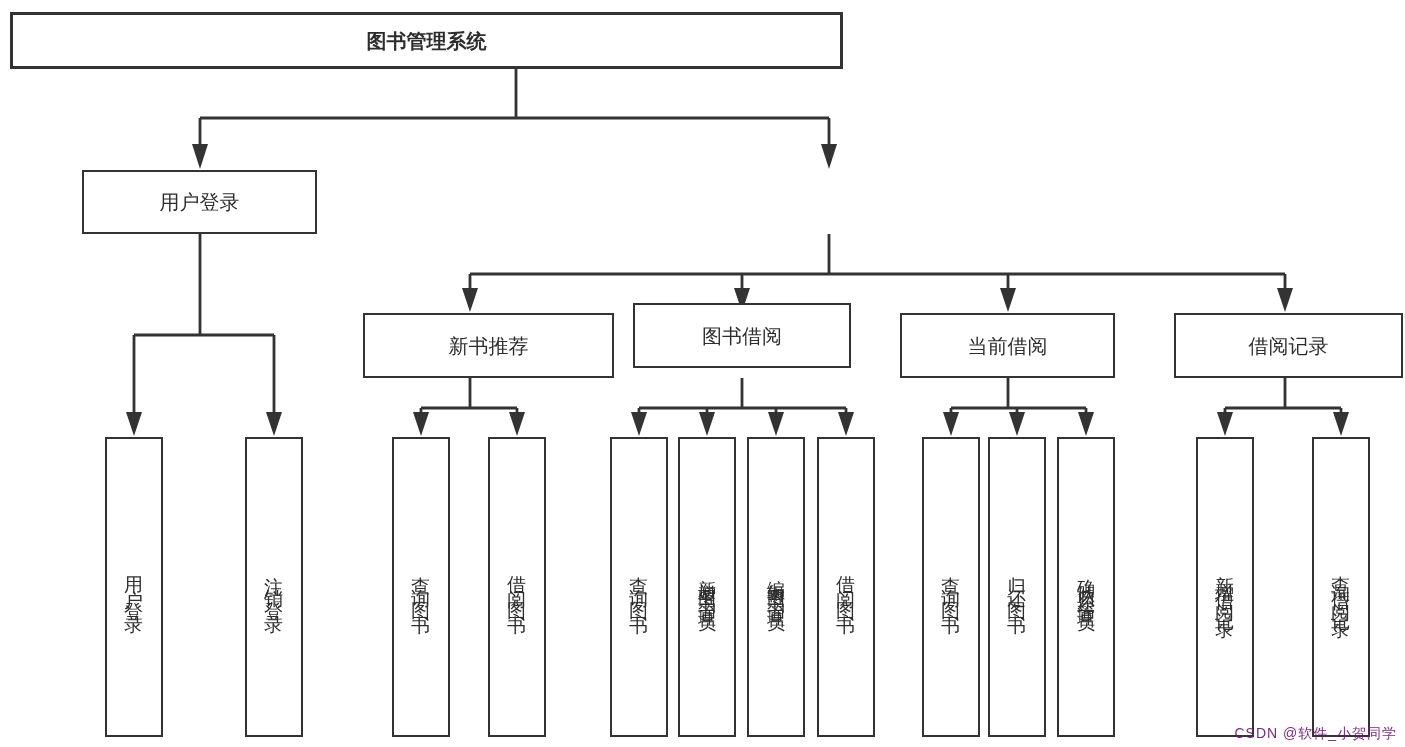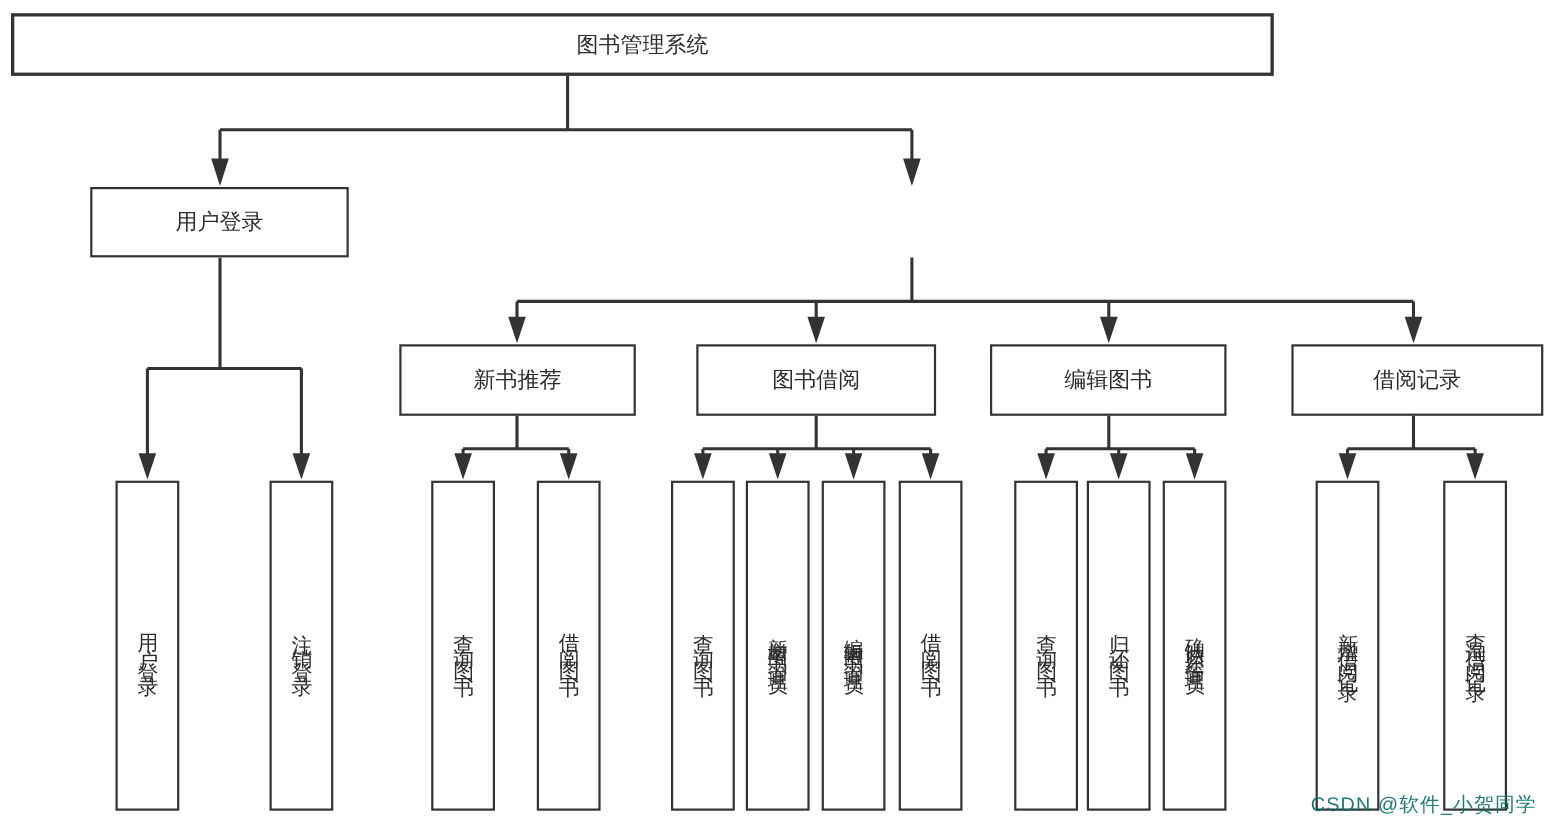--- a/index.html
+++ b/index.html
@@ -17,36 +17,36 @@
   }
   .node.lvl0{border-width:3px;font-size:20px;}
   .v{
     writing-mode:vertical-rl;text-orientation:mixed;
     font-size:19px;width:58px;height:300px;top:437px;
   }
   .sp-wide{letter-spacing:13px;}
   .sp-mid{letter-spacing:9px;}
   .sp-tight{letter-spacing:5px;font-size:18px;}
   
-  .n-root   {left:10px;  top:12px;  width:1148px;height:57px;}
+  .n-root   {left:10px;  top:12px;  width:833px;height:57px;font-weight:bold;}
   .n-login  {left:82px;  top:170px; width:235px; height:64px;}
   .n-mgmt   {left:711px; top:169px; width:237px; height:65px;}
-  .n-rec    {left:363px; top:313px; width:215px; height:65px;}
-  .n-borrow {left:633px; top:313px; width:218px; height:65px;}
+  .n-rec    {left:363px; top:313px; width:251px; height:65px;}
+  .n-borrow {left:633px; top:303px; width:218px; height:65px;}
   .n-current{left:900px; top:313px; width:215px; height:65px;}
   .n-records{left:1174px;top:313px; width:229px; height:65px;}
   
   .l-a1{left:105px;} .l-a2{left:245px;}
   .l-b1{left:392px;} .l-b2{left:488px;}
   .l-c1{left:610px;} .l-c2{left:678px;} .l-c3{left:747px;} .l-c4{left:817px;}
   .l-d1{left:922px;} .l-d2{left:988px;} .l-d3{left:1057px;}
   .l-e1{left:1196px;} .l-e2{left:1312px;}
   .watermark{
     position:absolute;right:8px;bottom:4px;z-index:5;
-    font-size:18px;letter-spacing:1px;color:#0f766e;opacity:0.95;
+    font-size:14px;letter-spacing:1px;color:#701a75;opacity:0.95;
   }
 </style>
 </head>
 <body>
 
 <div class="stage">
 
   <svg class="connectors" viewBox="0 0 1405 747" xmlns="http://www.w3.org/2000/svg">
     <g stroke="#333333" stroke-width="2.8" fill="none">
 
@@ -93,21 +93,21 @@
       <polygon points="1333,412 1349,412 1341,436"></polygon>
     </g>
   </svg>
 
   <div class="node lvl0 n-root">图书管理系统</div>
 
   <div class="node n-login">用户登录</div>
 
   <div class="node n-rec">新书推荐</div>
   <div class="node n-borrow">图书借阅</div>
-  <div class="node n-current">编辑图书</div>
+  <div class="node n-current">当前借阅</div>
   <div class="node n-records">借阅记录</div>
 
   <div class="node v sp-wide l-a1">用户登录</div>
   <div class="node v sp-wide l-a2">注销登录</div>
 
   <div class="node v sp-wide l-b1">查询图书</div>
   <div class="node v sp-wide l-b2">借阅图书</div>
 
   <div class="node v sp-wide l-c1">查询图书</div>
   <div class="node v sp-tight l-c2">新增图书（管理员）</div>

